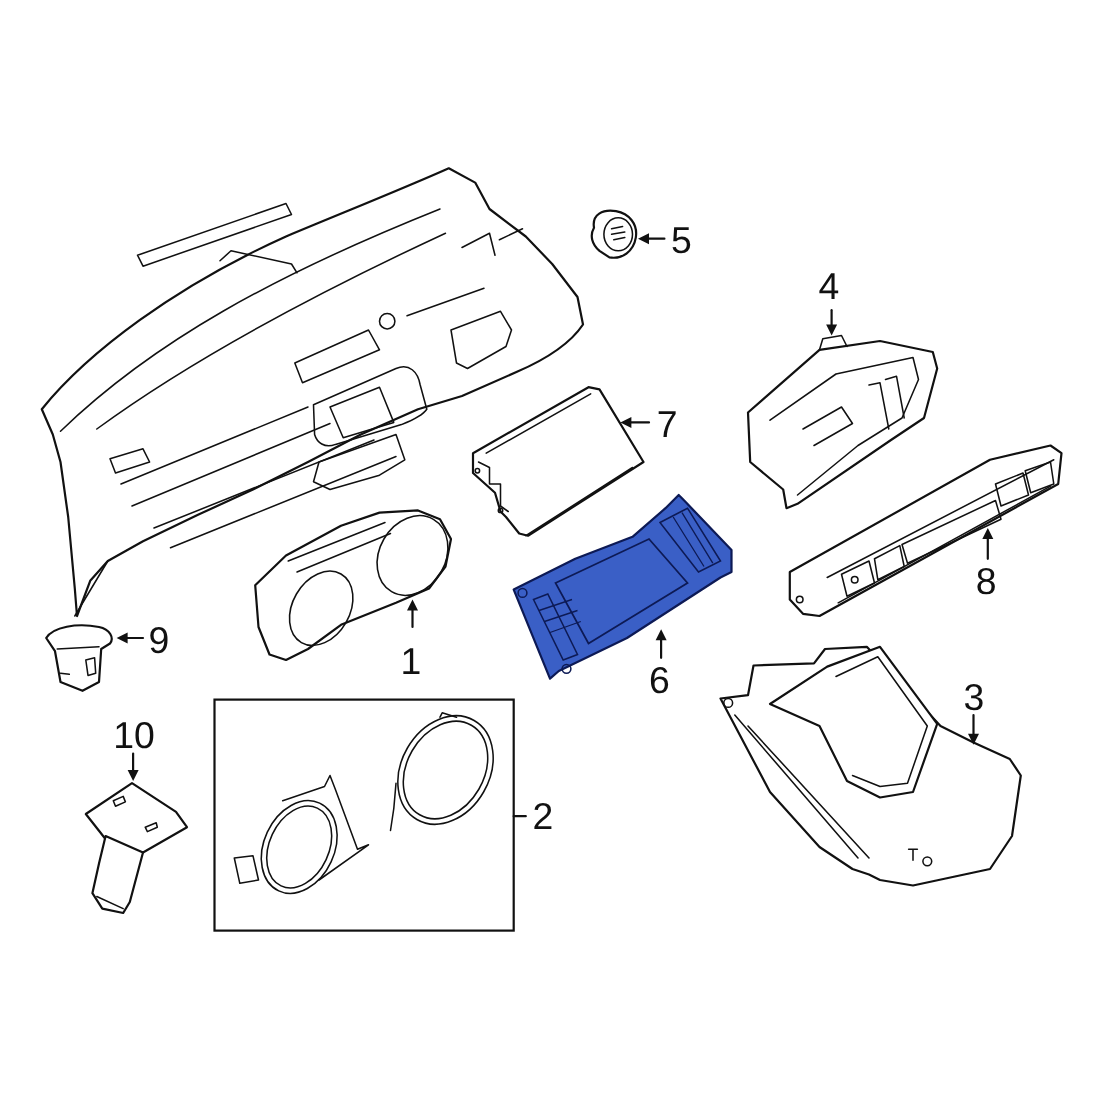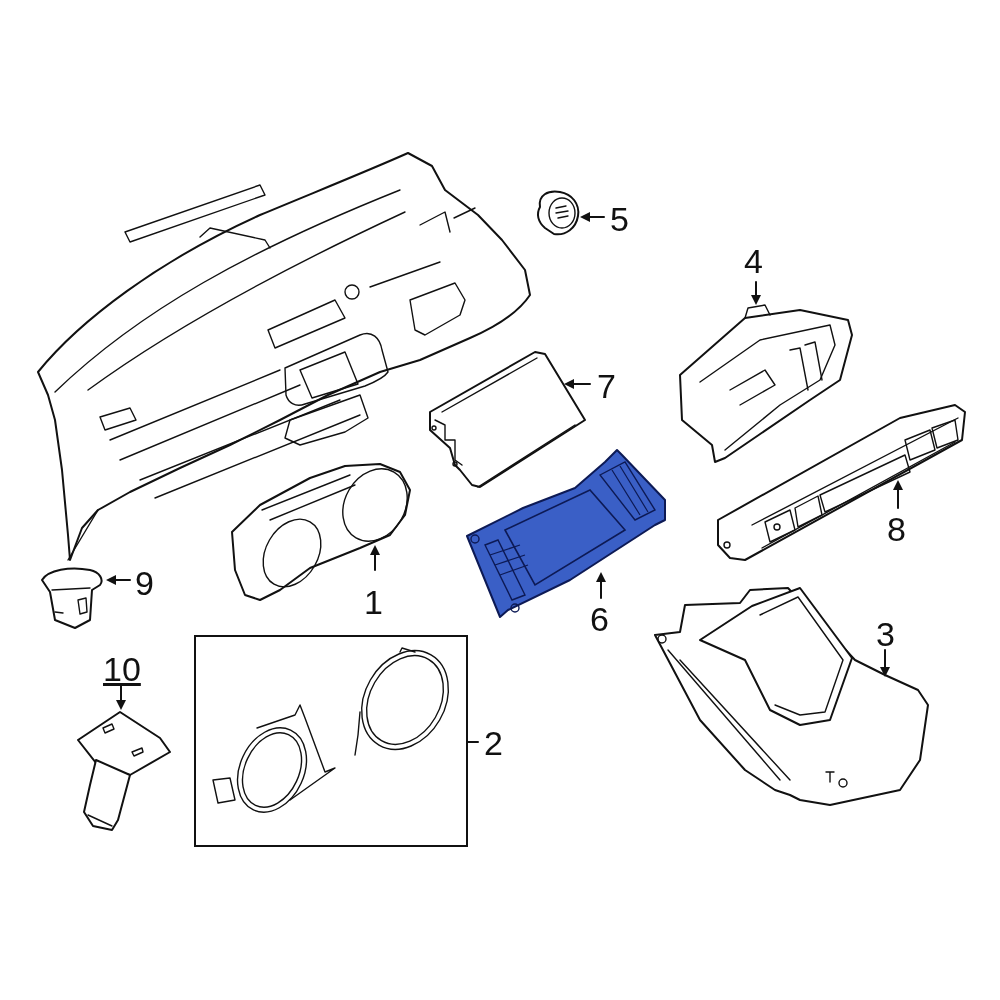--- a/index.html
+++ b/index.html
@@ -150,13 +150,13 @@
 
 <div class="callout" style="left:364px;top:585px;">1</div>
 <div class="callout" style="left:484px;top:726px;">2</div>
 <div class="callout" style="left:876px;top:617px;">3</div>
 <div class="callout" style="left:744px;top:244px;">4</div>
 <div class="callout" style="left:610px;top:202px;">5</div>
 <div class="callout" style="left:590px;top:602px;">6</div>
 <div class="callout" style="left:597px;top:369px;">7</div>
 <div class="callout" style="left:887px;top:512px;">8</div>
 <div class="callout" style="left:135px;top:566px;">9</div>
-<div class="callout" style="left:103px;top:652px;text-decoration:underline;">10</div>
+<div class="callout" style="left:103px;top:652px;">10</div>
 
 </body></html>

